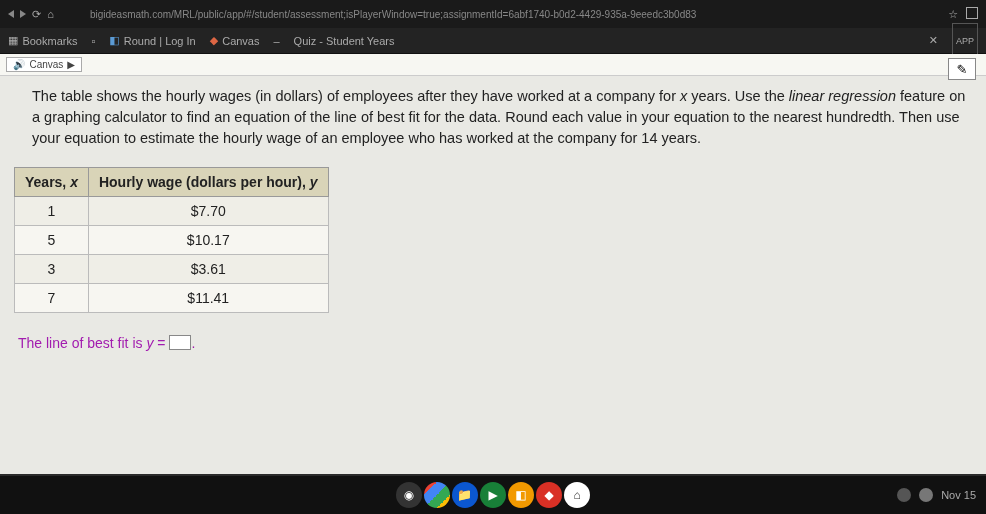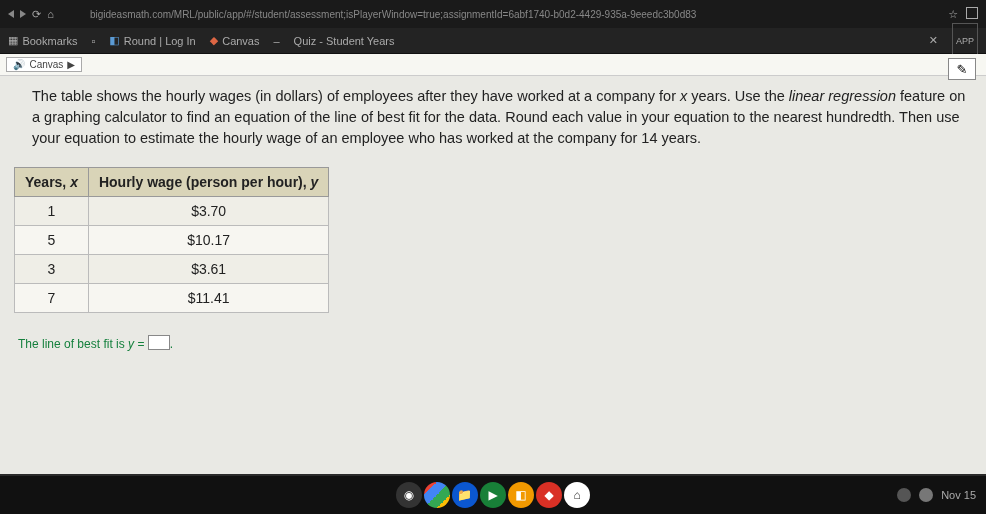--- a/index.html
+++ b/index.html
@@ -93,22 +93,22 @@
   table.data td {
     border: 1px solid #bbb;
     background: #f7f6f1;
     padding: 6px 10px;
     text-align: center;
     color:#222;
   }
   table.data tr:nth-child(even) td { background:#efeee7; }
   .answer-line {
     padding: 22px 18px 0 18px;
-    font-size: 12px;
-    color:#15803d;
+    font-size: 14px;
+    color:#a21caf;
   }
   .blank {
     display:inline-block;
     width:22px; height:15px;
     border:1px solid #888;
     vertical-align: -2px;
     background:#fff;
   }
   .blank.wide { width:30px; }
   .taskbar {
@@ -191,25 +191,25 @@
   </div>
 
   <div class="question">
     <span>The table shows the hourly wages (in dollars) of employees after they have worked at a company for </span><em>x</em><span> years. Use the </span><em>linear regression</em><span> feature on a graphing calculator to find an equation of the line of best fit for the data. Round each value in your equation to the nearest hundredth. Then use your equation to estimate the hourly wage of an employee who has worked at the company for 14 years.</span>
   </div>
 
   <table class="data">
     <tbody>
         <tr>
       <th><span>Years, </span><em>x</em></th>
-      <th><span>Hourly wage (person per hour), </span><em>y</em></th>
+      <th><span>Hourly wage (dollars per hour), </span><em>y</em></th>
     </tr>
     <tr>
       <td>1</td>
-      <td>$3.70</td>
+      <td>$7.70</td>
     </tr>
     <tr>
       <td>5</td>
       <td>$10.17</td>
     </tr>
     <tr>
       <td>3</td>
       <td>$3.61</td>
     </tr>
     <tr>

